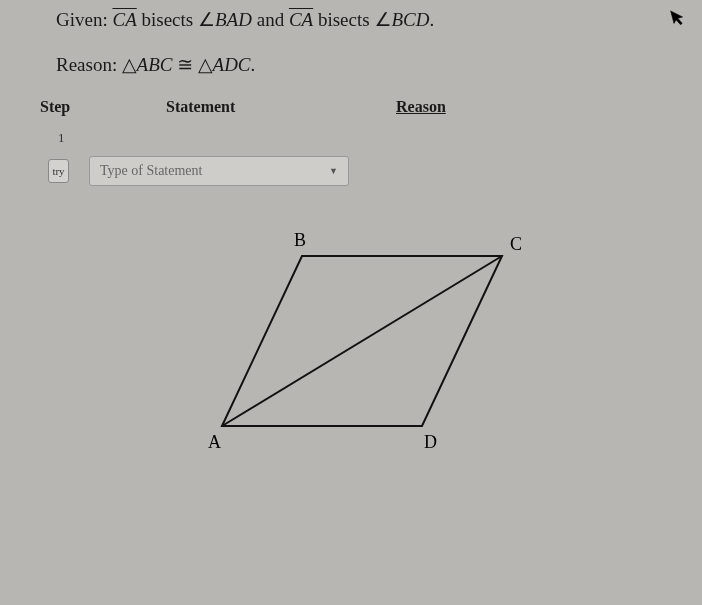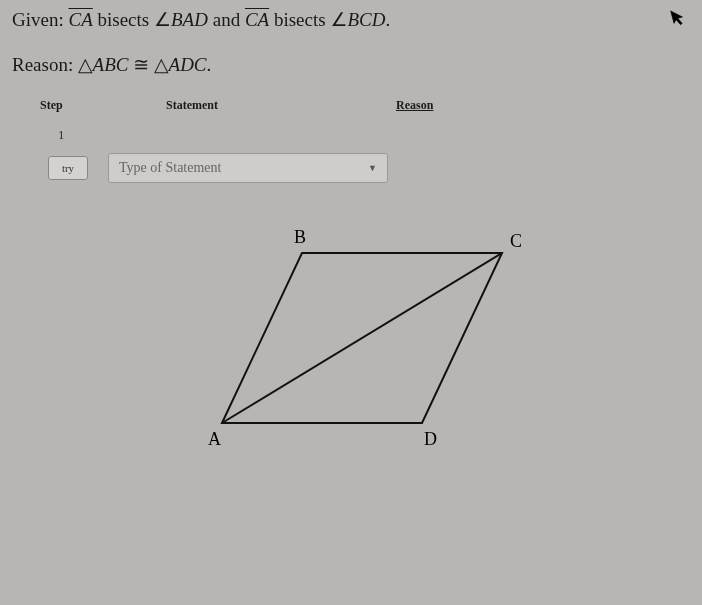--- a/index.html
+++ b/index.html
@@ -9,36 +9,37 @@
     background: #b8b6b2;
     font-family: Georgia, 'Times New Roman', serif;
     color: #1a1a1a;
     padding: 8px 12px;
     position: relative;
     overflow: hidden;
   }
   .given-line, .prove-line {
     font-size: 19px;
     margin-bottom: 22px;
+    margin-left: 44px;
   }
   .overline {
     text-decoration: overline;
     font-style: italic;
   }
   .ital { font-style: italic; }
   .angle { font-family: 'Times New Roman', serif; }
   .tri { font-family: 'Times New Roman', serif; }
   .proof-area {
     margin-top: 18px;
     padding-left: 28px;
   }
   .headers {
     display: flex;
     font-weight: bold;
-    font-size: 12px;
+    font-size: 16px;
     margin-bottom: 14px;
   }
   .col-step { width: 110px; }
   .col-stmt { width: 230px; margin-left: 16px; }
   .col-reason { flex: 1; text-decoration: underline; }
   .row1 {
     display: flex;
     align-items: center;
     font-size: 15px;
     margin-bottom: 10px;
@@ -51,36 +52,36 @@
     color: #333;
   }
   .stmt-cell { width: 230px; line-height: 1.5; }
   .reason-cell { flex: 1; }
   .row2 {
     display: flex;
     align-items: center;
     margin-top: 6px;
   }
   .try-btn {
-    width: 40px;
+    width: 21px;
     height: 24px;
     background: #d4d2ce;
     border: 1px solid #888;
     border-radius: 3px;
     font-size: 11px;
     color: #333;
     display: flex;
     align-items: center;
     justify-content: center;
     margin-left: 8px;
     margin-right: 20px;
     cursor: pointer;
   }
   .type-select {
-    width: 280px;
+    width: 260px;
     height: 30px;
     background: #cfcdc9;
     border: 1px solid #999;
     border-radius: 3px;
     display: flex;
     align-items: center;
     justify-content: space-between;
     padding: 0 10px;
     font-size: 14px;
     color: #666;

